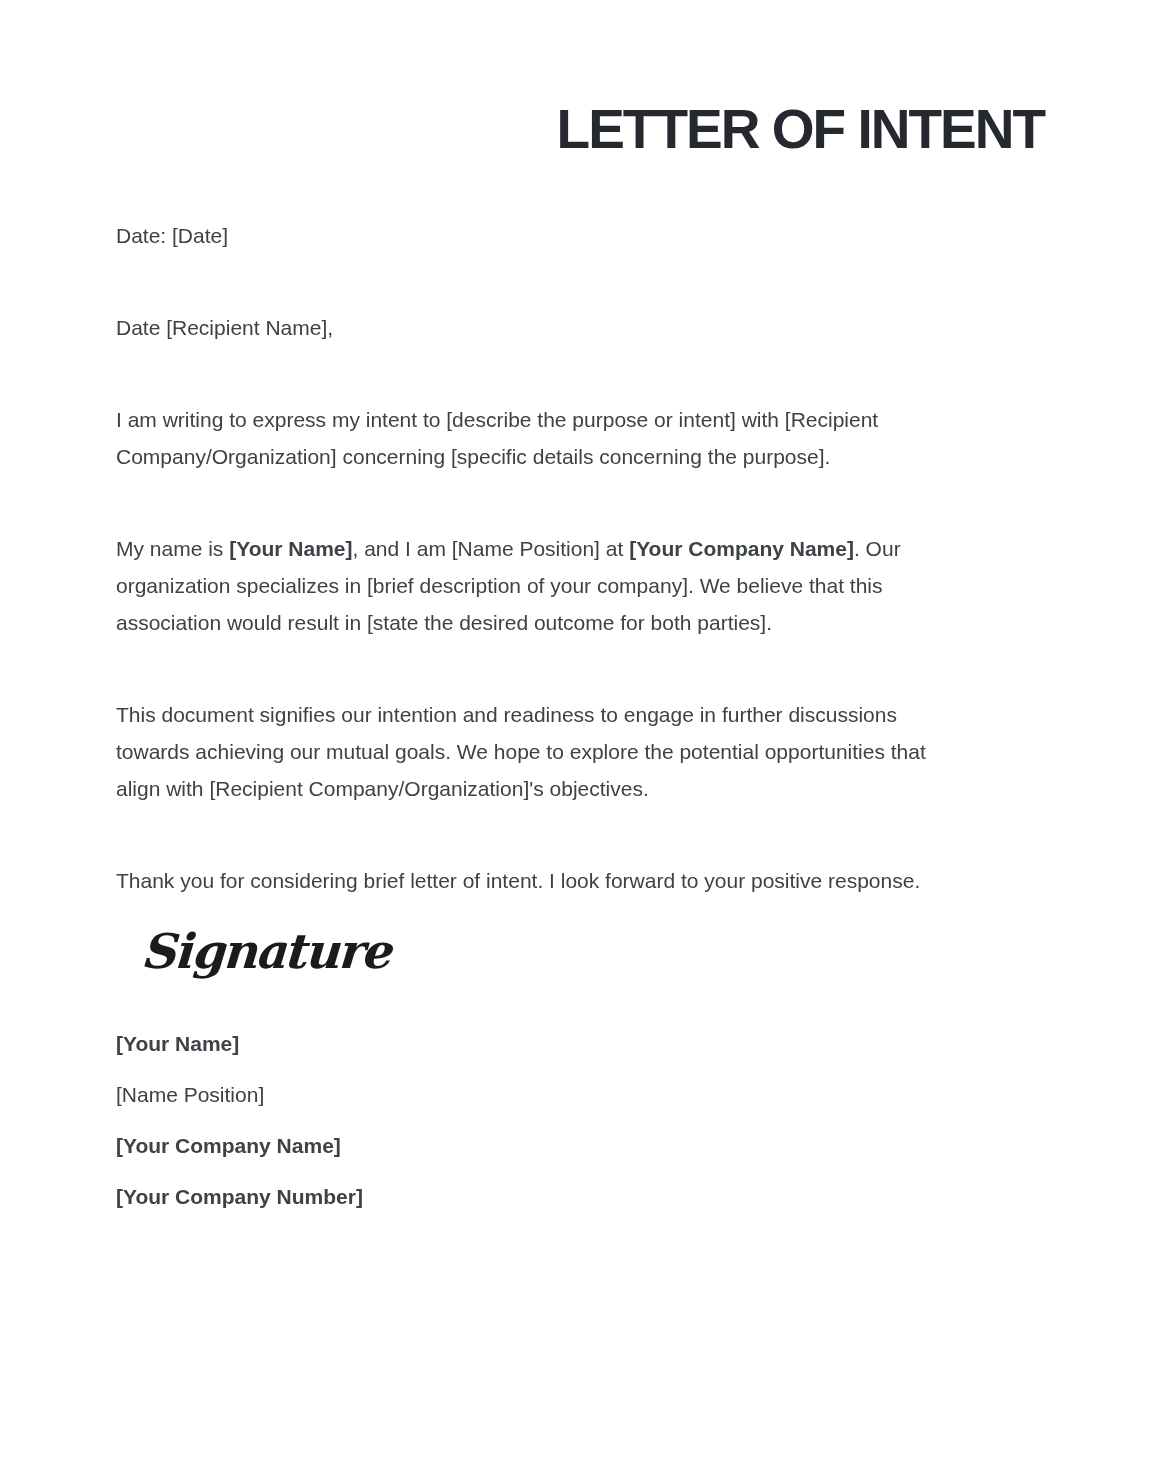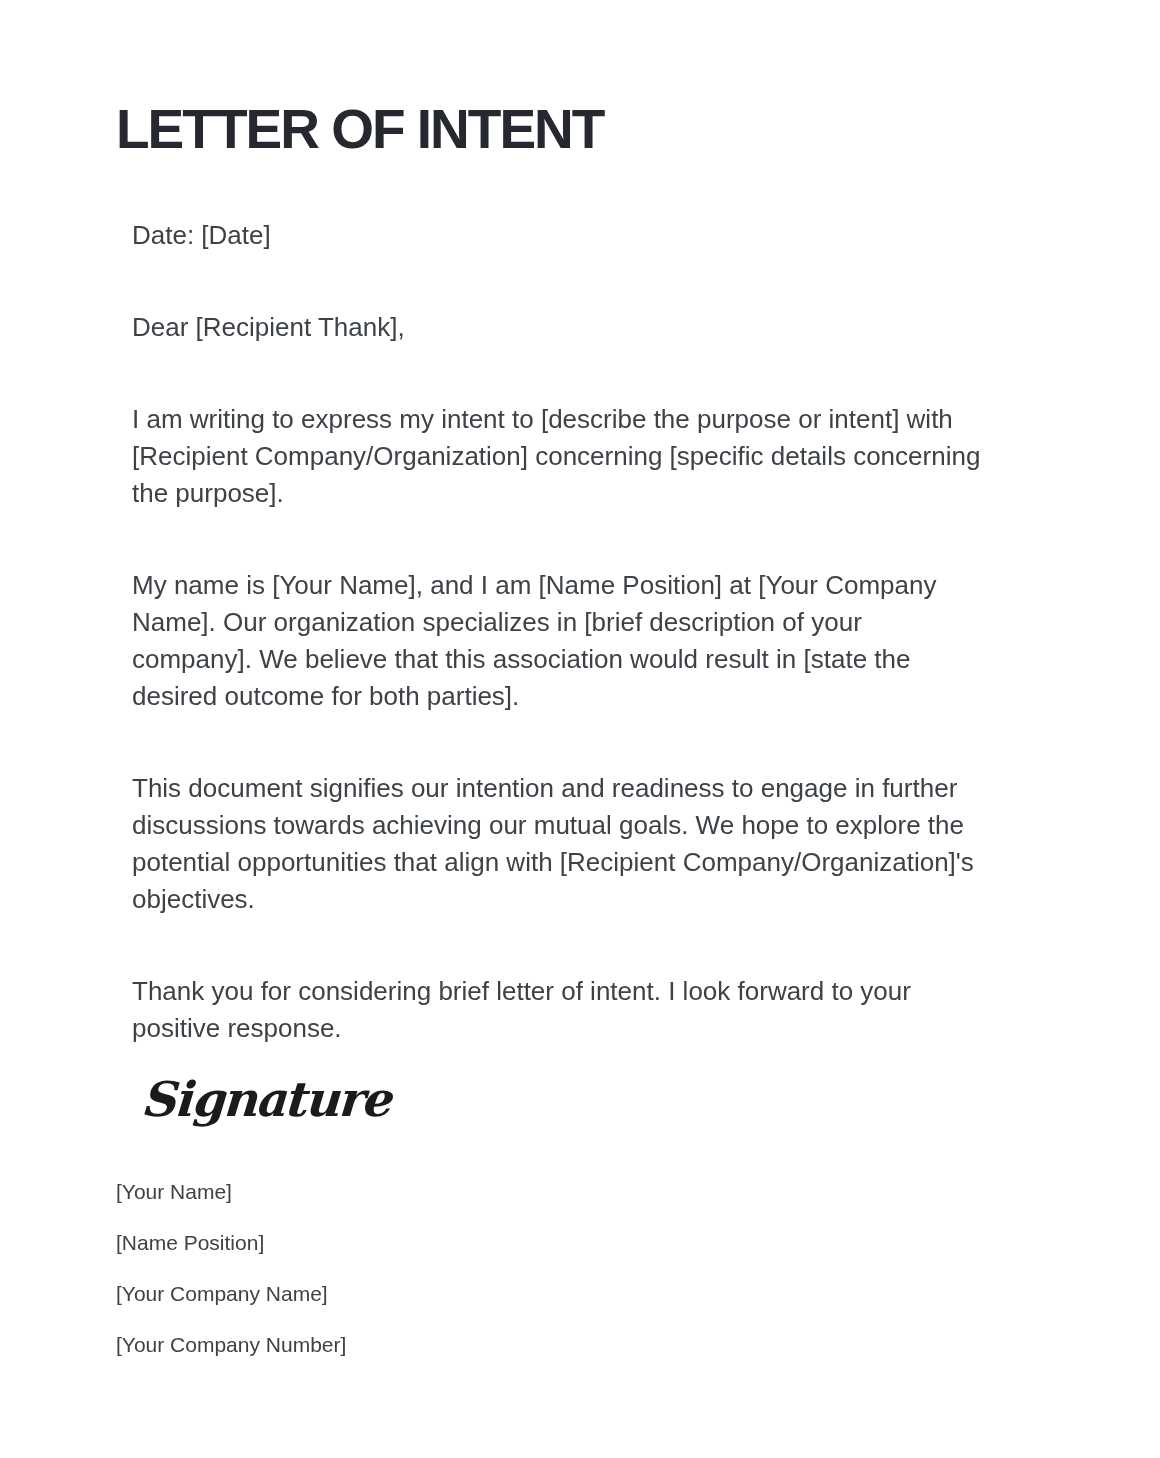--- a/index.html
+++ b/index.html
@@ -18,32 +18,32 @@
     padding: 96px 116px 20px 116px;
     font-family: "Liberation Sans", "DejaVu Sans", sans-serif;
     color: var(--body-color);
   }
   .title {
     margin: 0;
     font-size: 55px;
     line-height: 1.2;
     font-weight: 700;
     letter-spacing: -2px;
-    text-align: left;
+    text-align: right;
     color: var(--title-color);
   }
   .line, .para {
-    font-size: 26px;
+    font-size: 21px;
     line-height: 37px;
     font-weight: 400;
-    margin: 55px 0 0 16px;
+    margin: 55px 0 0 0;
     max-width: 856px;
     color: var(--body-color);
   }
-  .seg.bold, .sig-line.bold { font-weight: 400; }
+  .seg.bold, .sig-line.bold { font-weight: 700; }
   .signature {
     margin: 20px 0 0 26px;
     width: max-content;
     font-family: "DejaVu Serif", "Liberation Serif", serif;
     font-style: italic;
     font-weight: 700;
     font-size: 48px;
     line-height: 64px;
     letter-spacing: -2px;
     color: var(--sig-color);
@@ -59,21 +59,21 @@
   }
 </style>
 </head>
 <body>
 
 <div class="page">
   <h1 class="title">LETTER OF INTENT</h1>
 
   <p class="line">Date: [Date]</p>
 
-  <p class="line">Dear [Recipient Thank],</p>
+  <p class="line">Date [Recipient Name],</p>
 
   <div id="paragraphs">
       <p class="para"><span class="seg">I am writing to express my intent to [describe the purpose or intent] with [Recipient Company/Organization] concerning [specific details concerning the purpose].</span></p>
       <p class="para"><span class="seg">My name is </span><span class="seg bold">[Your Name]</span><span class="seg">, and I am [Name Position] at </span><span class="seg bold">[Your Company Name]</span><span class="seg">. Our organization specializes in [brief description of your company]. We believe that this association would result in [state the desired outcome for both parties].</span></p>
       <p class="para"><span class="seg">This document signifies our intention and readiness to engage in further discussions towards achieving our mutual goals. We hope to explore the potential opportunities that align with [Recipient Company/Organization]'s objectives.</span></p>
       <p class="para"><span class="seg">Thank you for considering brief letter of intent. I look forward to your positive response.</span></p>
     </div>
 
 
   <div class="signature">Signature</div>

